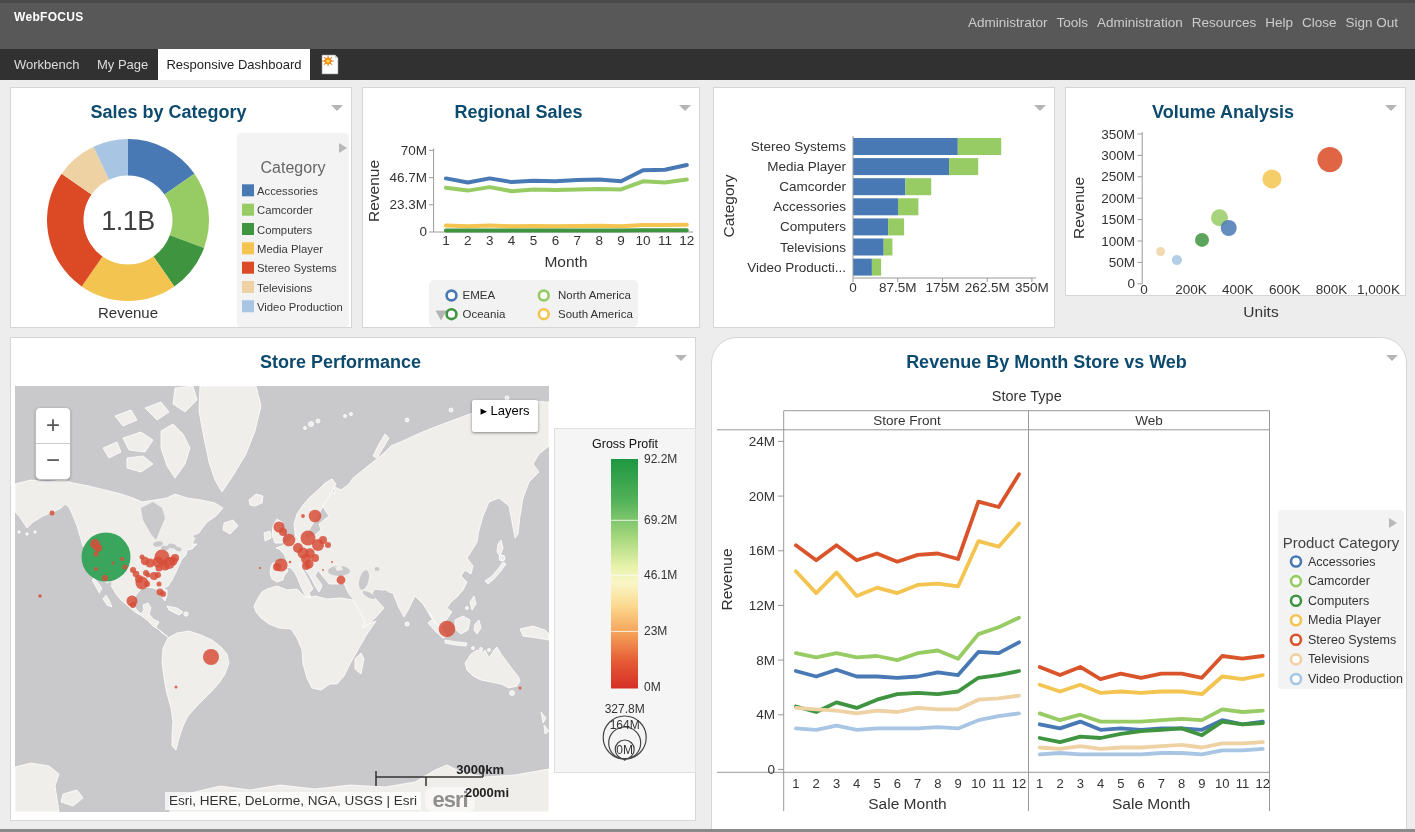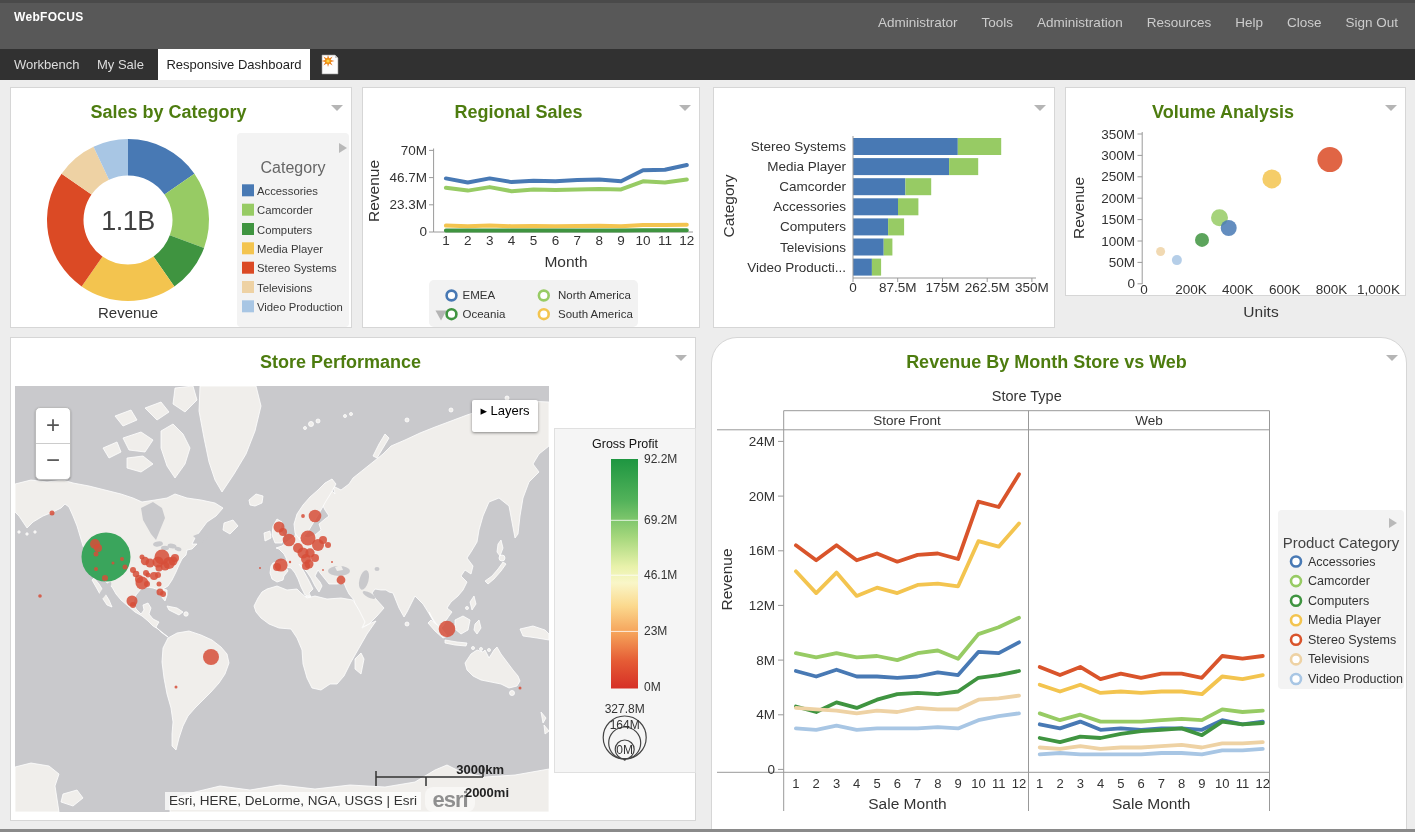--- a/index.html
+++ b/index.html
@@ -1,38 +1,38 @@
 <!DOCTYPE html>
 <html><head>
 <meta charset="utf-8">
 <style>
 * { margin:0; padding:0; box-sizing:border-box; }
 html,body { width:1415px; height:832px; overflow:hidden; }
 body { font-family:"Liberation Sans", sans-serif; background:#ededed; position:relative; }
 .topbar { position:absolute; left:0; top:0; width:1415px; height:49px; background:#585858; border-top:3px solid #4a4a4a; }
 .logo { position:absolute; left:14px; top:7px; color:#fff; font-size:12px; font-weight:bold; letter-spacing:0.3px; }
 .menu { position:absolute; right:17px; top:12px; color:#cccccc; font-size:13.5px; }
-.menu span { margin-left:24px; }
+.menu span { margin-left:9px; }
 .tabbar { position:absolute; left:0; top:49px; width:1415px; height:31px; background:#313131; }
 .tab { position:absolute; top:0; height:31px; color:#dddddd; font-size:13px; line-height:31px; }
 .tab.active { background:#ffffff; color:#222; text-align:center; }
 .panel { position:absolute; background:#fff; border:1px solid #d6d6d6; }
-.ptitle { position:absolute; left:0; right:25px; top:14px; text-align:center; font-size:18px; font-weight:bold; color:#4d7c0f; }
+.ptitle { position:absolute; left:0; right:25px; top:14px; text-align:center; font-size:18px; font-weight:bold; color:#0c4a6e; }
 .chev { position:absolute; width:0; height:0; border-left:6.5px solid transparent; border-right:6.5px solid transparent; border-top:6.5px solid #b5b5b5; }
 svg text { font-family:"Liberation Sans", sans-serif; }
 </style>
 </head>
 <body>
 <div class="topbar">
   <div class="logo">WebFOCUS</div>
   <div class="menu"><span>Administrator</span><span>Tools</span><span>Administration</span><span>Resources</span><span>Help</span><span>Close</span><span>Sign Out</span></div>
 </div>
 <div class="tabbar">
   <div class="tab" style="left:14px;">Workbench</div>
-  <div class="tab" style="left:97px;">My Sale</div>
+  <div class="tab" style="left:97px;">My Page</div>
   <div class="tab active" style="left:158px; width:152px;">Responsive Dashboard</div>
   <svg style="position:absolute;left:320px;top:5px;" width="19" height="21" viewBox="0 0 19 21">
     <path d="M2,1 L15,1 L18,4 L18,20 L2,20 Z" fill="#fdfdfd" stroke="#999" stroke-width="0.6"></path>
     <path d="M15,1 L18,4 L15,4 Z" fill="#cccccc"></path>
     <g fill="#e87a1e">
         <path d="M8,1 L9.4,5.2 L7,5.2 Z M8,13 L9.4,8.8 L7,8.8 Z M1.5,7 L6,8.2 L6,5.8 Z M14.5,7 L10,8.2 L10,5.8 Z M3.4,2.4 L7.5,5 L5.8,6.6 Z M12.6,11.6 L8.5,9 L10.2,7.4 Z M12.6,2.4 L8.5,5 L10.2,6.6 Z M3.4,11.6 L7.5,9 L5.8,7.4 Z"></path>
       </g>
     <circle cx="8" cy="7" r="3" fill="#f0930f"></circle>
     <circle cx="8" cy="7" r="1.6" fill="#fbd34a"></circle>
   </svg>

